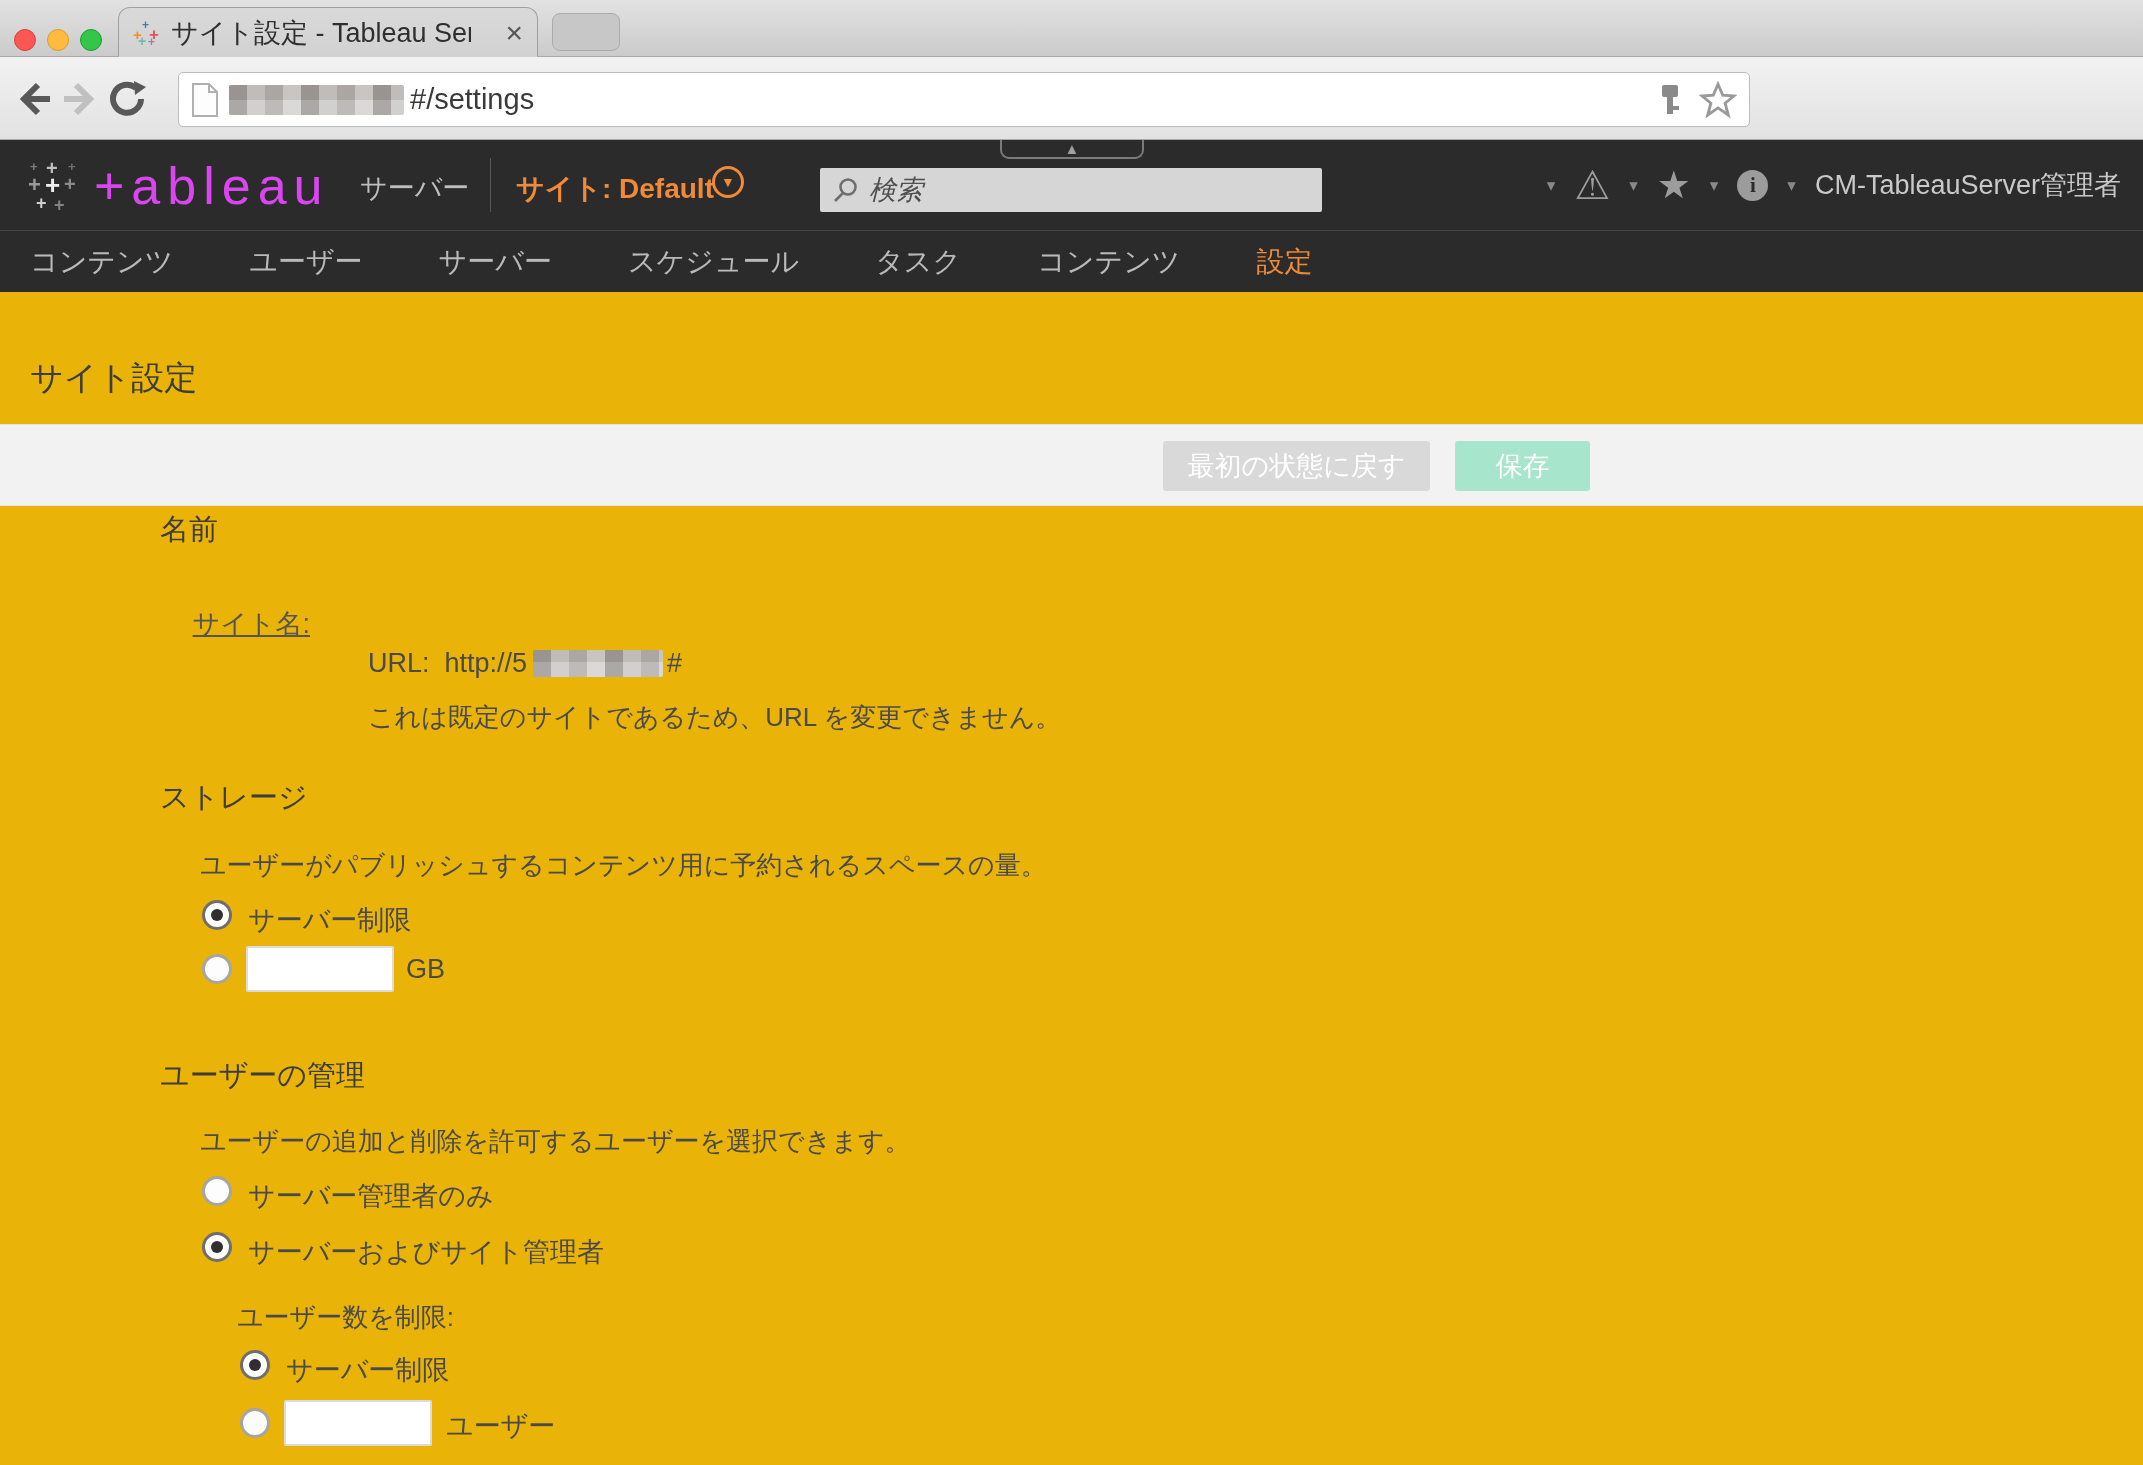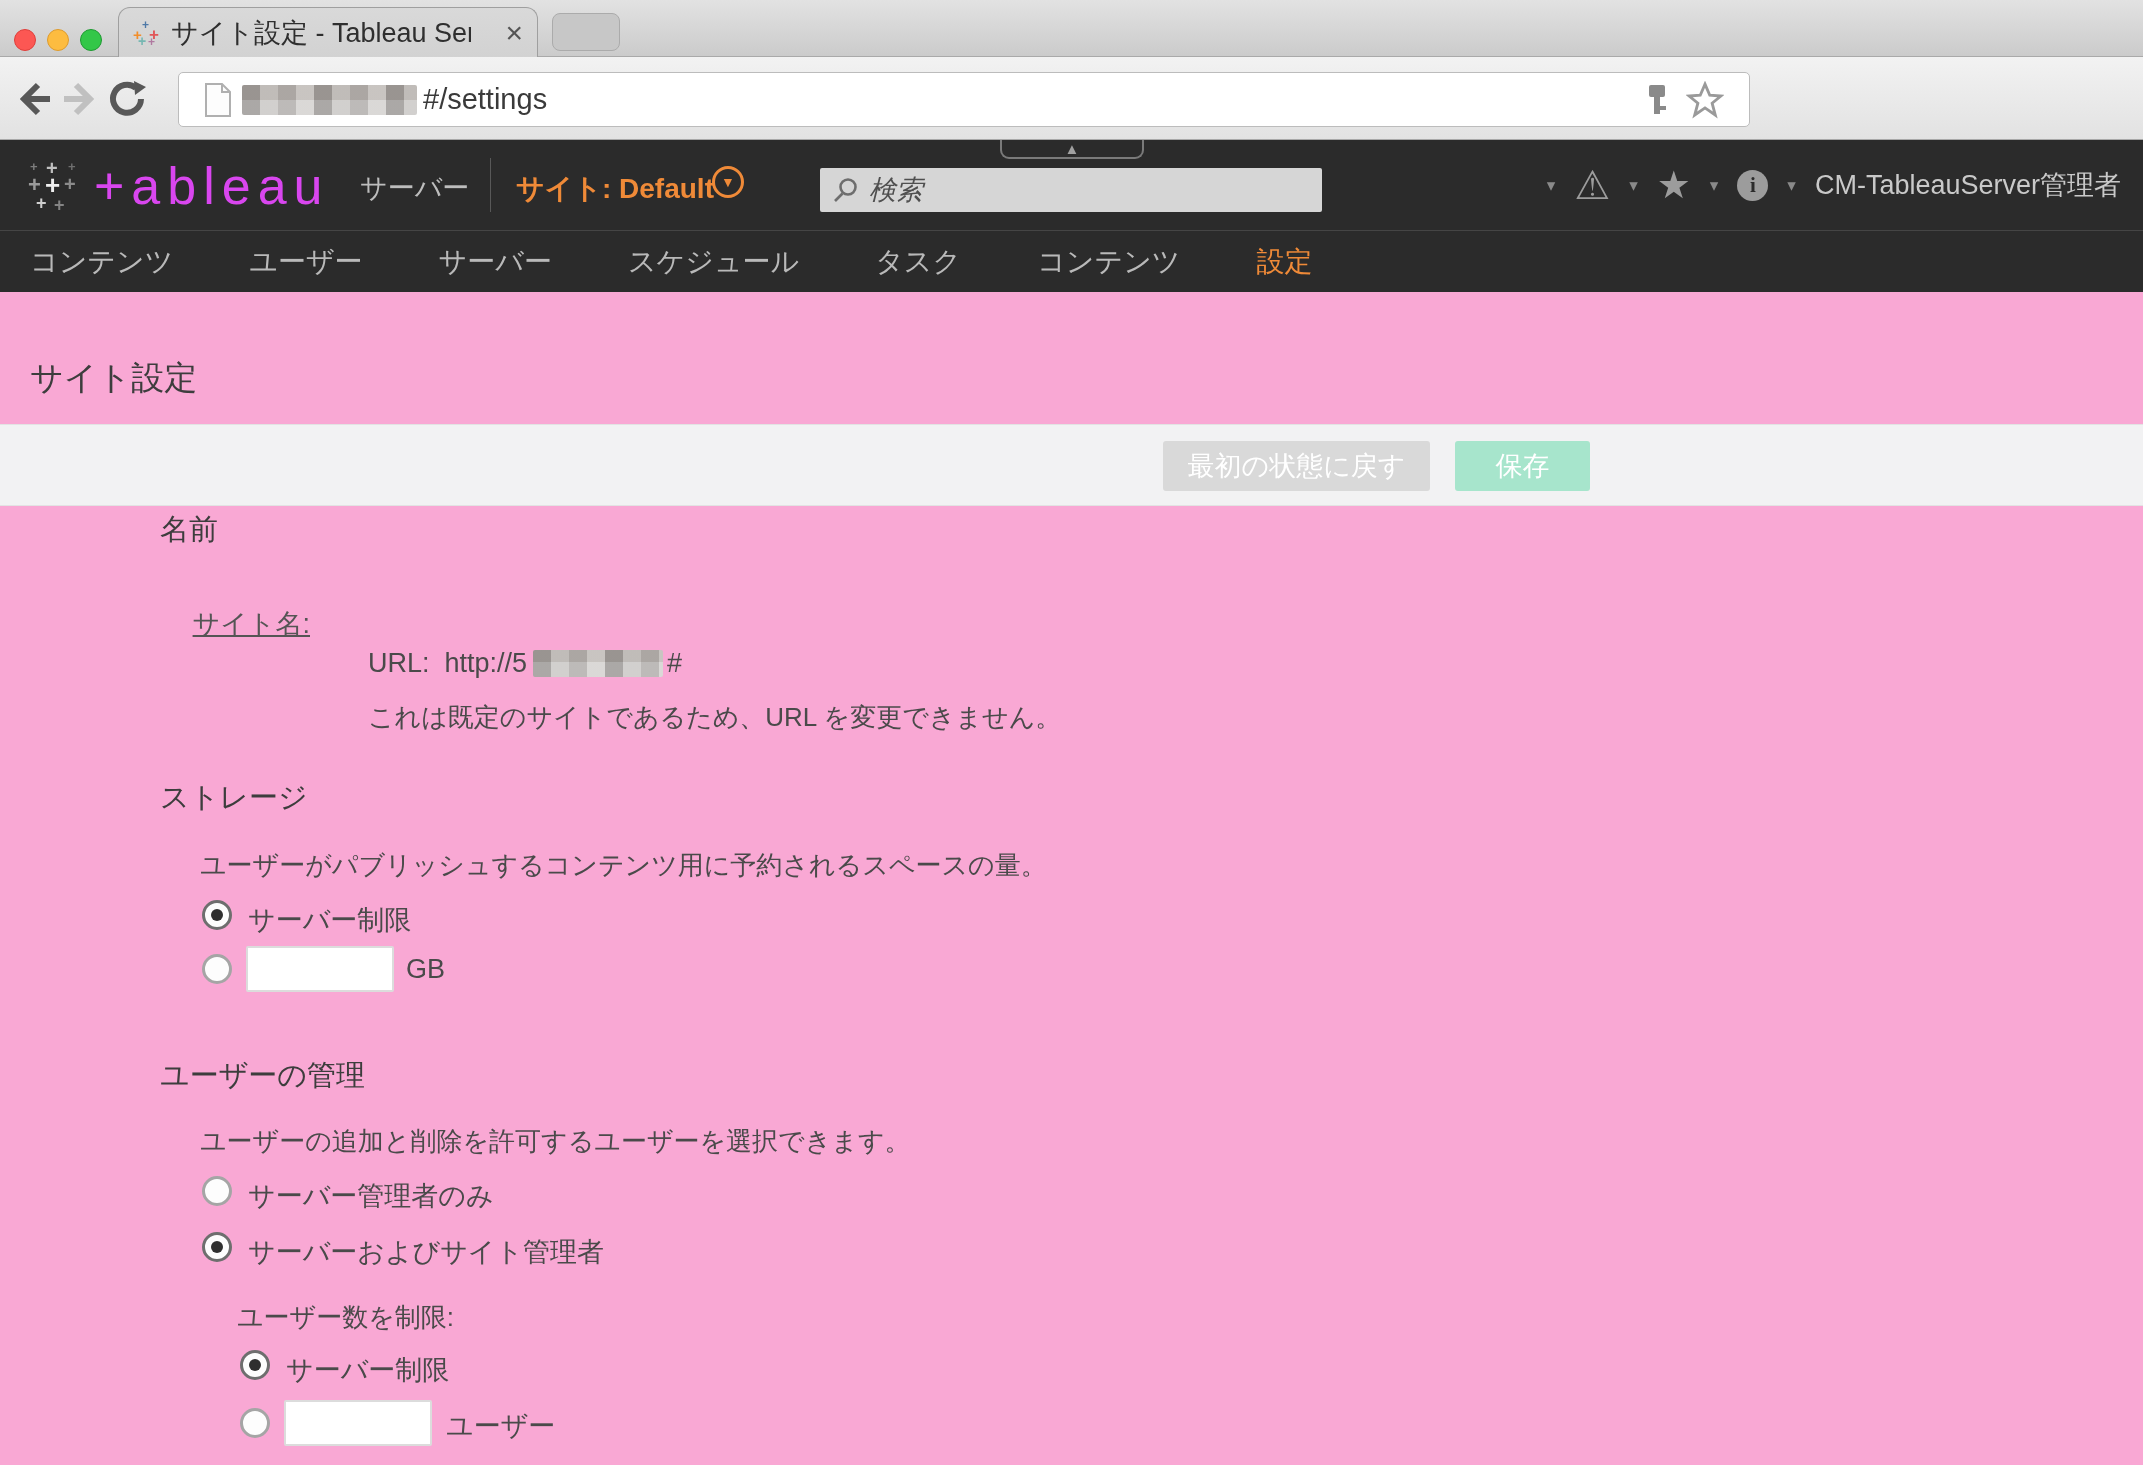--- a/index.html
+++ b/index.html
@@ -21,21 +21,21 @@
   .tab-close { margin-left:auto; font-size:30px; color:#555; line-height:1; cursor:default; }
   .newtab { position:absolute; left:552px; top:13px; width:68px; height:38px; background:#c7c7c7;
     border:1px solid #ababab; border-radius:8px; }
   .favicon { position:relative; width:28px; height:28px; flex:0 0 28px; }
   .favicon span { position:absolute; font-weight:bold; line-height:1; }
 
   .toolbar { position:absolute; left:0; top:57px; width:100%; height:83px;
     background:linear-gradient(#f2f2f2,#e2e2e2); border-bottom:1px solid #a8a8a8; }
   .navbtn { position:absolute; top:22px; width:40px; height:40px; }
   .urlbar { position:absolute; left:178px; top:15px; width:1572px; height:55px; background:#fff;
-    border:1px solid #bcbcbc; border-radius:5px; display:flex; align-items:center; padding:0 25px; }
+    border:1px solid #bcbcbc; border-radius:5px; display:flex; align-items:center; padding:0 12px; }
   .mosaic { display:inline-block; height:30px; border-radius:2px;
     background:
       repeating-linear-gradient(90deg, rgba(110,104,100,.45) 0 18px, rgba(196,192,188,.45) 18px 36px, rgba(150,144,140,.45) 36px 54px, rgba(215,211,207,.45) 54px 72px),
       repeating-linear-gradient(0deg, #ddd 0 15px, #bdb9b6 15px 30px); }
   .url-mosaic { width:175px; margin:0 6px 0 10px; }
   .url-text { font-size:29px; color:#3a3a3a; }
   .urlbar-right { margin-left:auto; display:flex; align-items:center; gap:18px; }
   .ext-row { position:absolute; top:84px; display:flex; align-items:center; gap:22px; }
   .ext { width:36px; height:36px; display:flex; align-items:center; justify-content:center; }
   .ext-1p { width:32px; height:32px; border:3px solid #4a4a4a; border-radius:50%; position:relative; }
@@ -80,21 +80,21 @@
     font-size:21px; display:flex; align-items:center; justify-content:center; font-family:"Liberation Serif",serif; }
   .hdr-user { color:#c9c9c9; font-size:27px; }
 
   
   .site-nav { position:absolute; left:0; top:230px; width:100%; height:62px; background:#2b2b2b;
     border-top:1px solid #454545; display:flex; align-items:center; gap:76px; padding-left:30px; }
   .nav-item { font-size:28px; color:#b9b9b9; cursor:default; }
   .nav-item.active { color:#ef8a38; }
 
   
-  .content { position:absolute; left:0; top:292px; width:100%; height:1173px; background:#f9a8d4; }
+  .content { position:absolute; left:0; top:292px; width:100%; height:1173px; background:#eab308; }
   .page-title { position:absolute; left:30px; top:64px; font-size:33px; color:#3d3d3d; font-weight:normal; }
   .action-band { position:absolute; left:0; top:132px; width:100%; height:82px;
     border-top:1px solid #e3e3e3; border-bottom:1px solid #e3e3e3; background:#f2f2f3; }
   .btn { position:absolute; top:16px; height:50px; border:none; border-radius:3px; color:#fff;
     font-size:27px; font-family:inherit; }
   .btn-reset { left:1163px; width:267px; background:#d9d9d9; }
   .btn-save  { left:1455px; width:135px; background:#a7e5cc; }
 
   .sec-h { position:absolute; left:160px; font-size:29px; color:#3d3d3d; font-weight:normal; }
   .body-txt { position:absolute; font-size:26px; color:#4a4a4a; }

